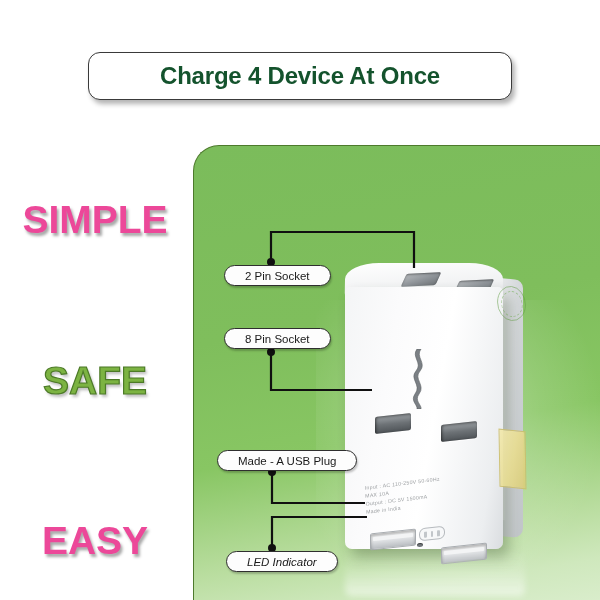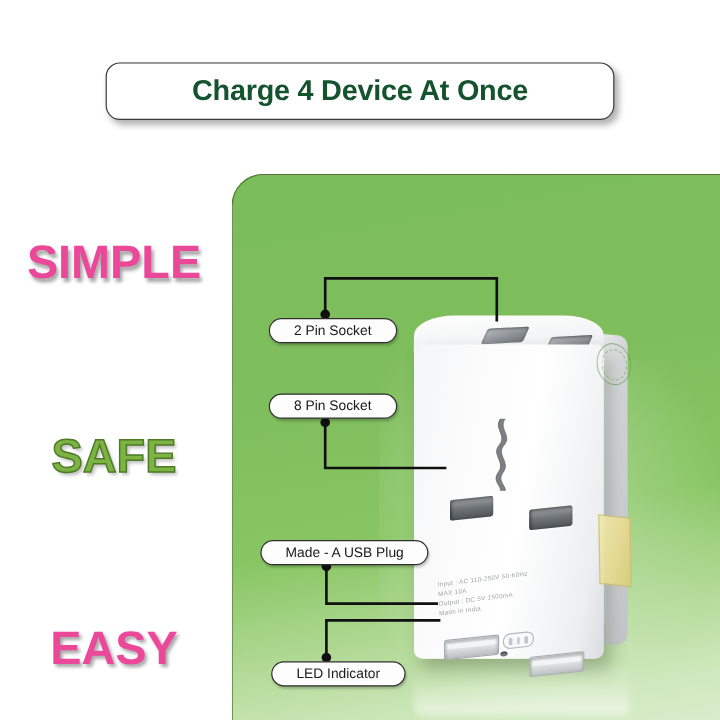--- a/index.html
+++ b/index.html
@@ -117,21 +117,21 @@
     box-shadow: 1px 2px 2px rgba(0,0,0,0.22);
     white-space: nowrap;
   }
   .callout span {
     font-size: 11.5px;
     color: #1a1a1a;
   }
   #callout-2pin { left: 224px; top: 265px; }
   #callout-3pin { left: 224px; top: 328px; }
   #callout-usb  { left: 217px; top: 450px; }
-  #callout-led  { left: 226px; top: 551px; }
+  #callout-led  { left: 226px; top: 551px; font-style: italic; }
 
   
   .leaders {
     position: absolute;
     left: 0;
     top: 0;
     width: 600px;
     height: 600px;
     pointer-events: none;
   }

